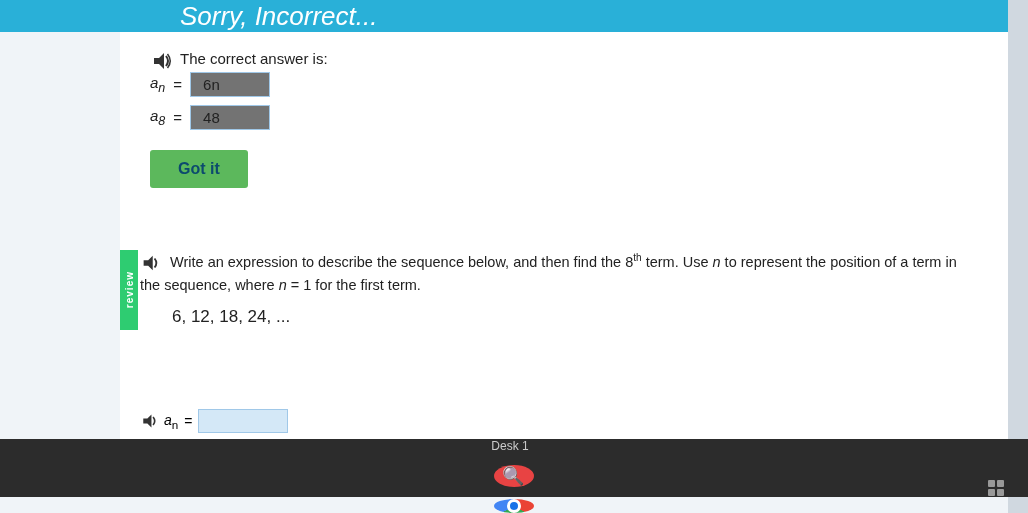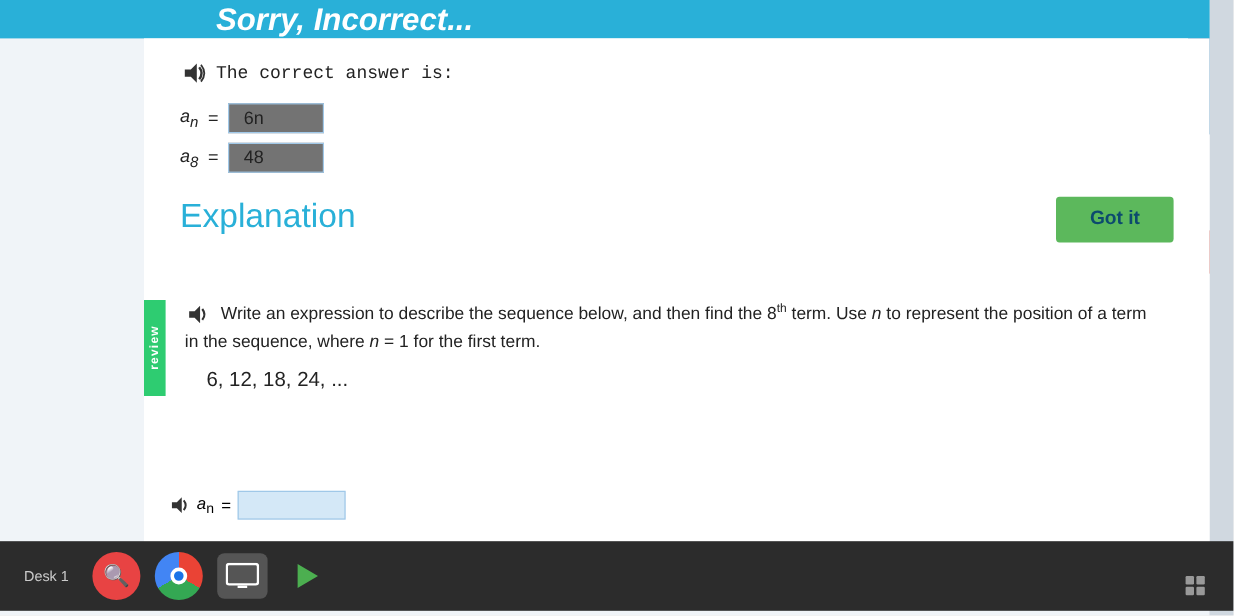--- a/index.html
+++ b/index.html
@@ -39,44 +39,42 @@
       height: 32px;
       background: #29b0d8;
       display: flex;
       align-items: center;
       padding-left: 180px;
     }
 
     .top-banner-text {
       color: white;
       font-size: 26px;
-      font-weight: 700;
+      font-weight: 400;
       font-style: italic;
     }
 
     
     .content-area {
       position: absolute;
       top: 32px;
       left: 120px;
       right: 20px;
       bottom: 60px;
       background: white;
       padding: 18px 30px 18px 30px;
     }
 
     
     .correct-answer-label {
       display: flex;
-      align-items: center;
+      align-items: flex-start;
       gap: 8px;
-      margin-bottom: 14px;
       color: #222;
       font-size: 15px;
-      font-family: Liberation Mono, monospace;
     }
 
     .speaker-icon {
       width: 22px;
       height: 22px;
       display: inline-block;
     }
 
     .answer-row {
       display: flex;
@@ -195,21 +193,20 @@
       left: 140px;
       right: 60px;
       font-size: 14px;
       color: #222;
       line-height: 1.6;
     }
 
     .problem-text {
       font-size: 14.5px;
       line-height: 1.6;
-      margin-left: 14px;
     }
 
     .sequence-text {
       margin-top: 6px;
       font-size: 17px;
       margin-left: 32px;
     }
 
     
     .problem-speaker {
@@ -236,28 +233,29 @@
     .bottom-answer-box {
       background: #d4e8f7;
       border: 1px solid #a0c8e8;
       width: 90px;
       height: 24px;
     }
 
     
     .taskbar {
       position: absolute;
-      bottom: 4px; left: 0;
+      bottom: 16px; left: 0;
       width: 1028px;
       height: 58px;
       background: #2c2c2c;
       display: flex;
       align-items: center;
       padding: 0 20px;
       gap: 12px;
+      flex-direction: column;
     }
 
     .desk-label {
       color: #ccc;
       font-size: 12px;
       margin-right: 8px;
     }
 
     .taskbar-icon {
       width: 40px;
@@ -346,21 +344,20 @@
 
   <div class="answer-row">
     <span class="answer-var">
       <i>a</i><sub>8</sub>
     </span>
     <span>=</span>
     <span class="answer-box">48</span>
   </div>
 
   <div class="explanation-row">
-    <span class="explanation-title">Explanation</span>
     <button class="got-it-btn">Got it</button>
   </div>
 </div>
 
 <div class="review-tab">
   <span class="review-tab-text">review</span>
 </div>
 
 <div class="problem-area">
   <div class="problem-text">

